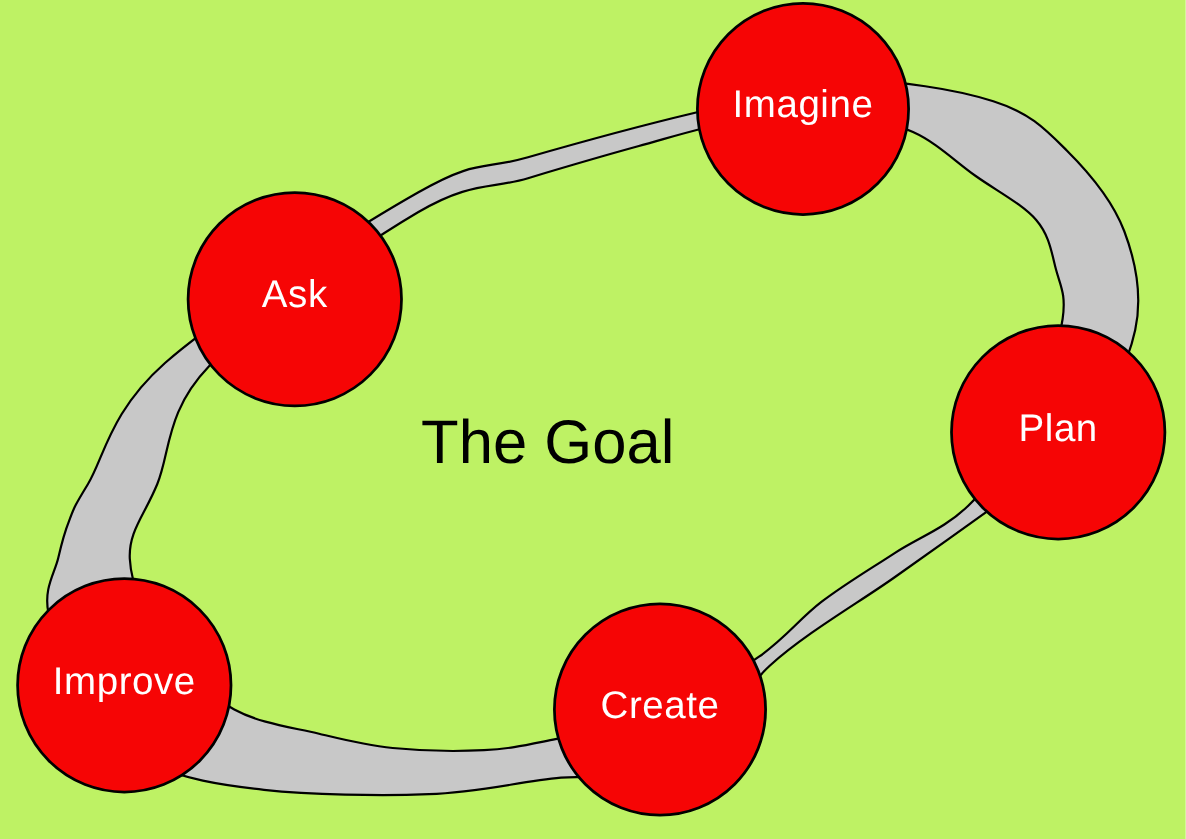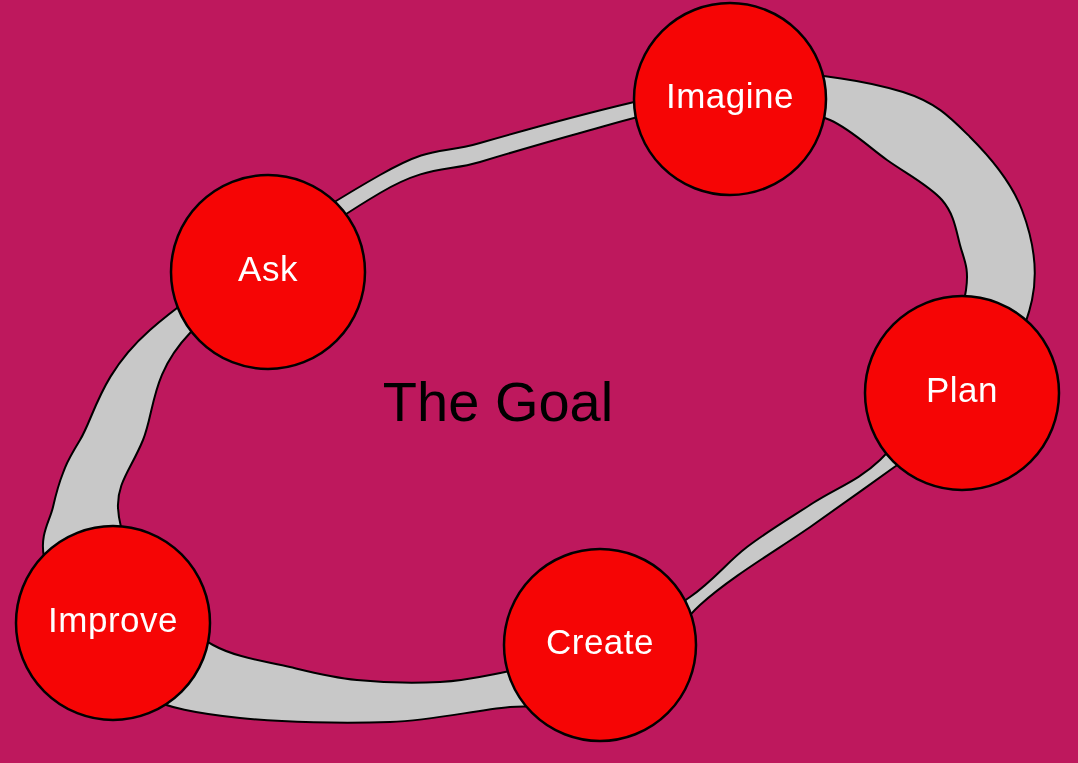--- a/index.html
+++ b/index.html
@@ -4,21 +4,21 @@
 <style>
   html, body {
     margin: 0;
     padding: 0;
     background: #ffffff;
   }
   .stage {
     position: relative;
     width: 1078px;
     height: 763px;
-    background: #be185d;
+    background: #bef264;
     overflow: hidden;
     font-family: "Liberation Sans", "DejaVu Sans", sans-serif;
   }
   svg { display: block; }
   .node-label {
     font-family: "Liberation Sans", "DejaVu Sans", sans-serif;
     font-size: 35px;
     font-weight: 400;
     letter-spacing: 0.5px;
   }

